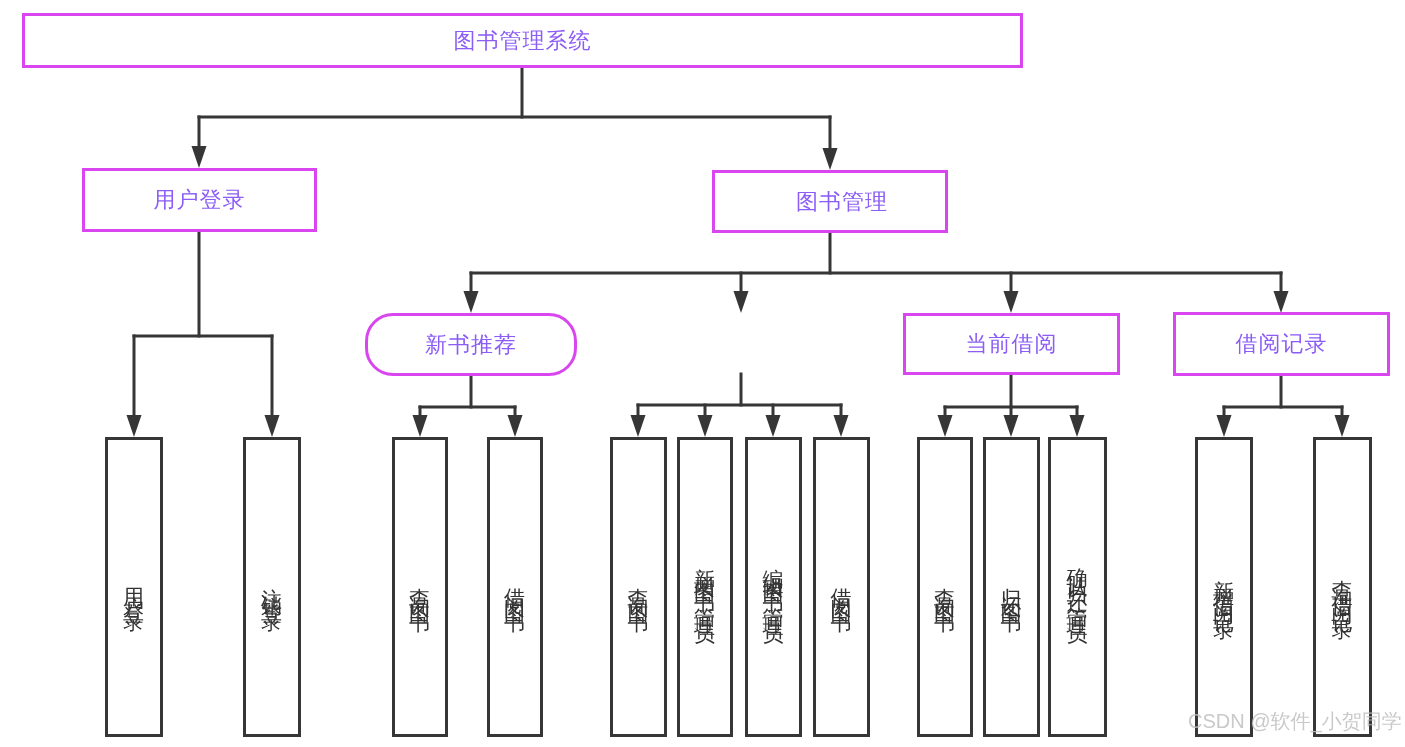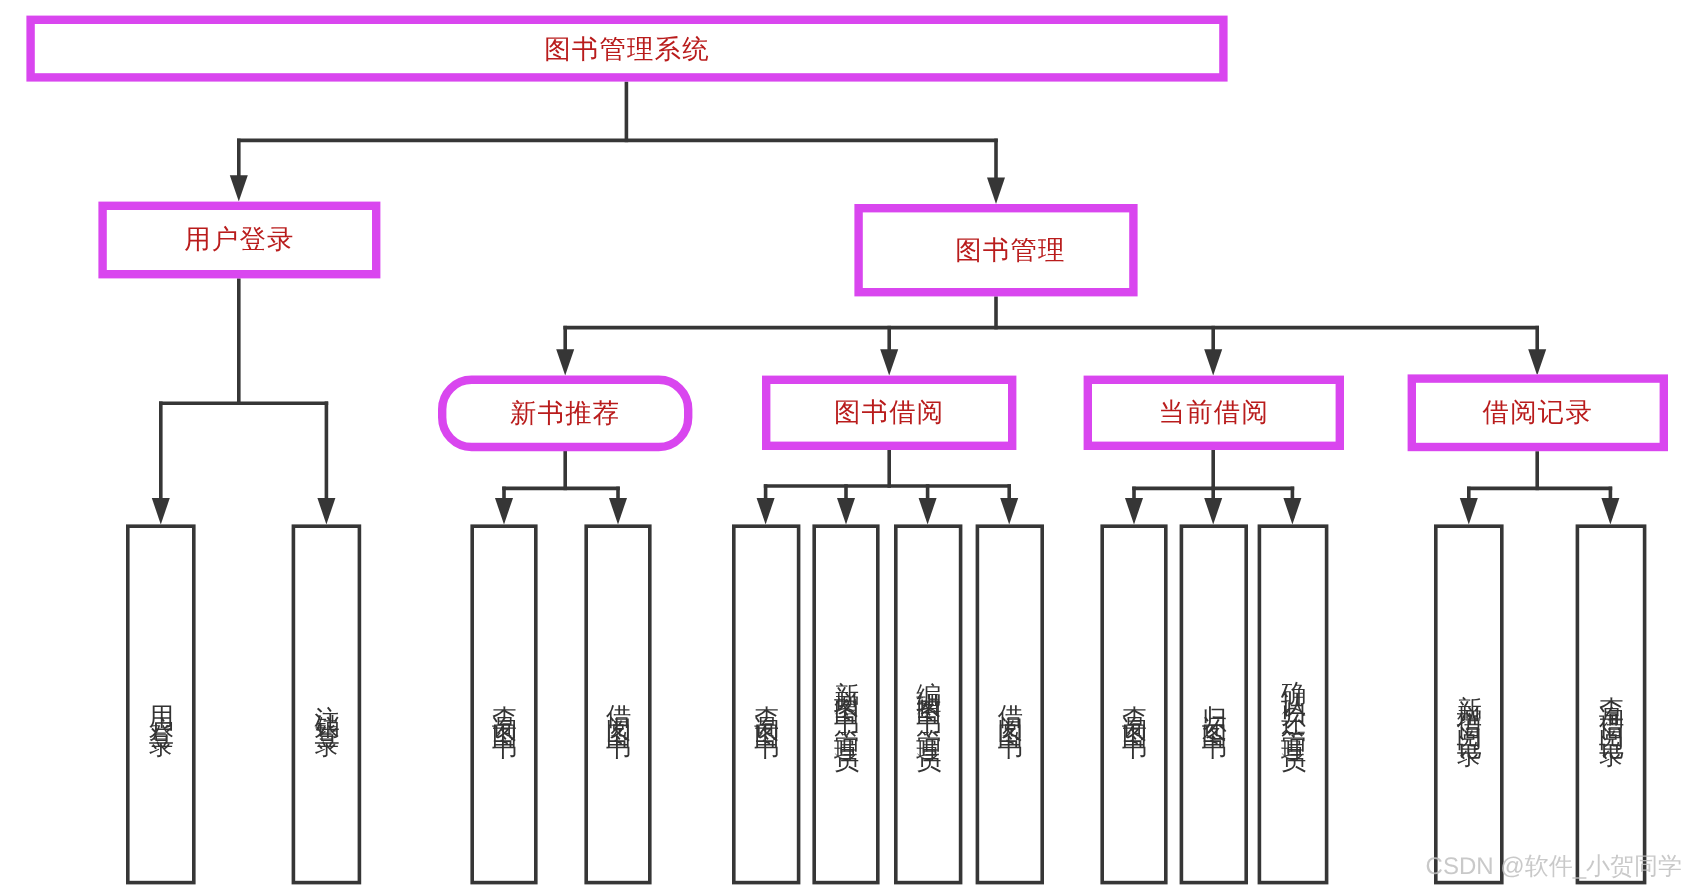--- a/index.html
+++ b/index.html
@@ -12,27 +12,27 @@
     overflow: hidden;
   }
   #wires {
     position: absolute;
     left: 0; top: 0;
     width: 1405px; height: 747px;
   }
   .hbox {
     position: absolute;
     box-sizing: border-box;
-    border: 7px solid #d946ef;
+    border: 3px solid #d946ef;
     background: #ffffff;
     display: flex;
     align-items: center;
     justify-content: center;
     font-size: 22px;
-    color: #b91c1c;
+    color: #8b5cf6;
     letter-spacing: 1px;
     white-space: nowrap;
   }
   .vbox {
     position: absolute;
     box-sizing: border-box;
     border: 3px solid #363636;
     background: #ffffff;
     top: 437px;
     height: 300px;
@@ -127,24 +127,23 @@
       <polygon points="1003.5,415 1018.5,415 1011,437"></polygon>
       <polygon points="1069.5,415 1084.5,415 1077,437"></polygon>
       <polygon points="1216.5,415 1231.5,415 1224,437"></polygon>
       <polygon points="1334.5,415 1349.5,415 1342,437"></polygon>
     </g>
   </svg>
 
   <div class="hbox" style="left:22px; top:13px; width:1001px; height:55px;">图书管理系统</div>
 
   <div class="hbox" style="left:82px; top:168px; width:235px; height:64px;">用户登录</div>
-  <div class="hbox" style="left:712px; top:170px; width:236px; height:77px;padding-left:24px;">图书管理</div>
+  <div class="hbox" style="left:712px; top:170px; width:236px; height:63px;padding-left:24px;">图书管理</div>
 
   <div class="hbox" style="left:365px; top:313px; width:212px; height:63px;border-radius:28px;">新书推荐</div>
-  <div class="hbox" style="left:635px; top:313px; width:212px; height:62px;">图书借阅</div>
   <div class="hbox" style="left:903px; top:313px; width:217px; height:62px;font-family:Liberation Mono, monospace;">当前借阅</div>
   <div class="hbox" style="left:1173px; top:312px; width:217px; height:64px;">借阅记录</div>
 
   <div class="vbox" style="left:105px; width:58px;">用户登录</div>
   <div class="vbox" style="left:243px; width:58px;">注销登录</div>
 
   <div class="vbox" style="left:392px; width:56px;">查询图书</div>
   <div class="vbox" style="left:487px; width:56px;">借阅图书</div>
 
   <div class="vbox" style="left:610px; width:57px;">查询图书</div>

